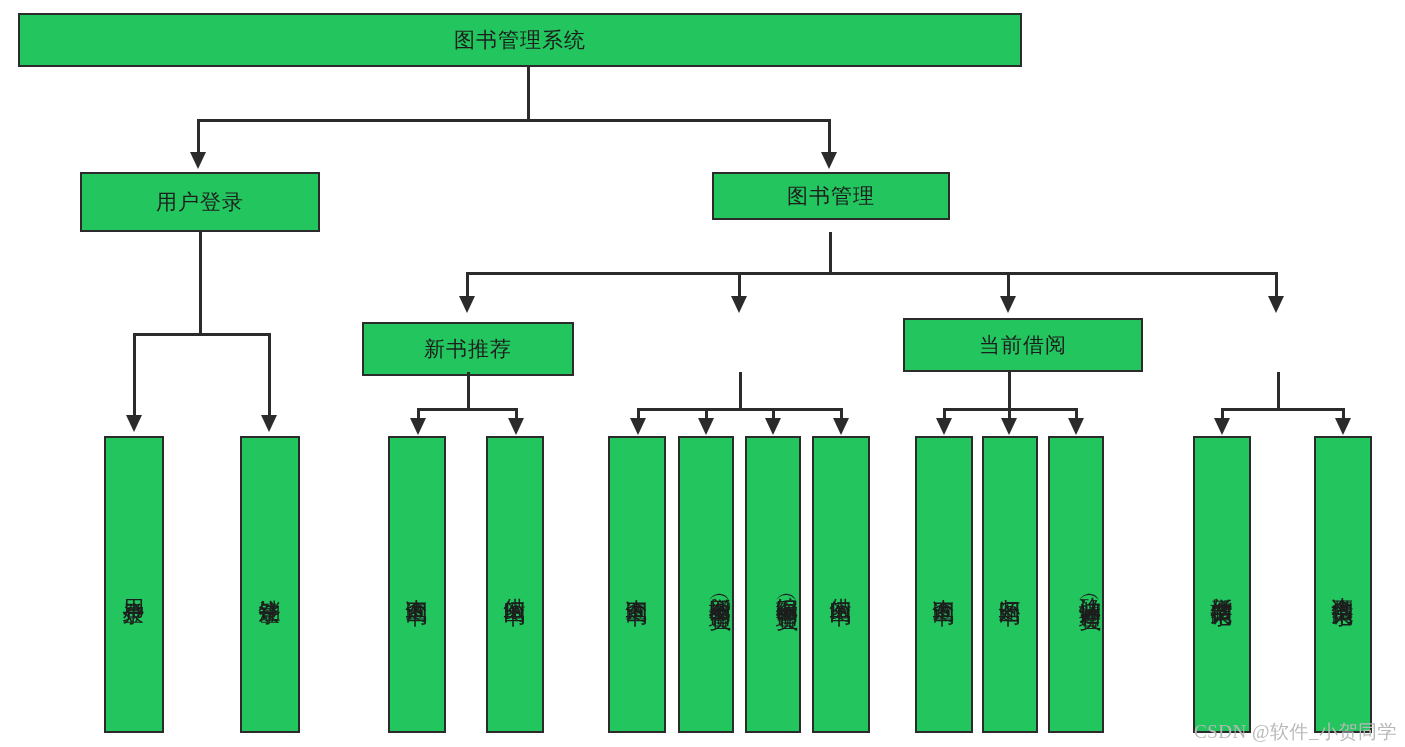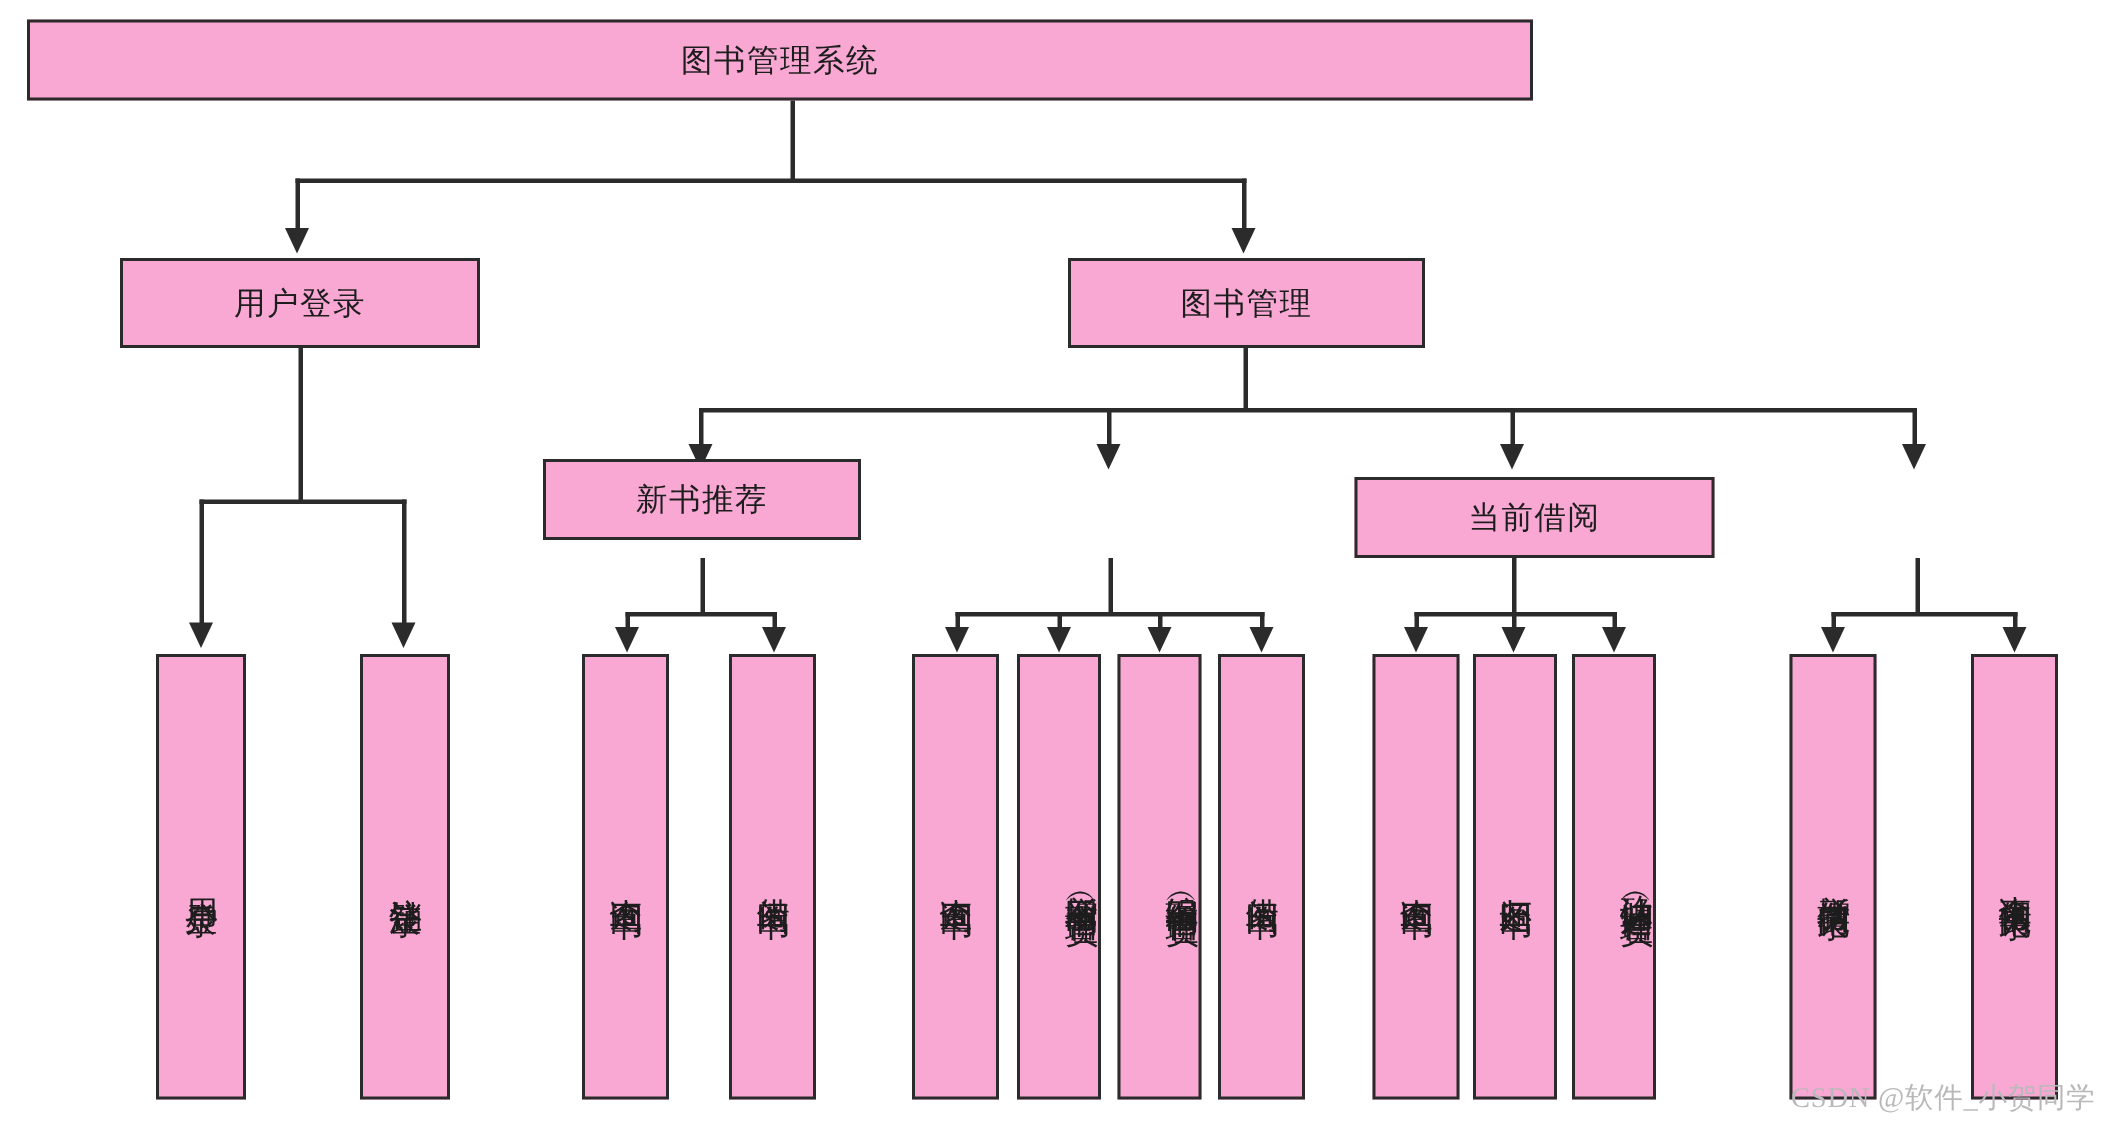--- a/index.html
+++ b/index.html
@@ -16,21 +16,21 @@
     width: 1405px;
     height: 747px;
     background: #ffffff;
     overflow: hidden;
   }
   
   .node {
     position: absolute;
     box-sizing: border-box;
     border: 2px solid #2b2b2b;
-    background: #f9a8d4;
+    background: #22c55e;
     color: #1d1d1d;
     display: flex;
     align-items: center;
     justify-content: center;
   }
   .node.h {
     font-size: 21px;
     letter-spacing: 1px;
   }
   .node.v {
@@ -96,21 +96,21 @@
   <div class="hline" style="left:197px; top:119px; width:634px; height:3px;"></div>
 
   <div class="vline" style="left:197px; top:119px; width:3px; height:36px;"></div>
   <div class="arrow" style="left:190px; top:152px;"></div>
   <div class="vline" style="left:828px; top:119px; width:3px; height:36px;"></div>
   <div class="arrow" style="left:821px; top:152px;"></div>
 
   <div class="node h" style="left:80px; top:172px; width:240px; height:60px;">
     <span>用户登录</span>
   </div>
-  <div class="node h" style="left:712px; top:172px; width:238px; height:60px;">
+  <div class="node h" style="left:712px; top:172px; width:238px; height:48px;">
     <span>图书管理</span>
   </div>
 
   <div class="vline" style="left:199px; top:232px; width:3px; height:103px;"></div>
   <div class="hline" style="left:133px; top:333px; width:138px; height:3px;"></div>
   <div class="vline" style="left:133px; top:333px; width:3px; height:85px;"></div>
   <div class="arrow" style="left:126px; top:415px;"></div>
   <div class="vline" style="left:268px; top:333px; width:3px; height:85px;"></div>
   <div class="arrow" style="left:261px; top:415px;"></div>
 
@@ -118,21 +118,21 @@
   <div class="hline" style="left:466px; top:272px; width:812px; height:3px;"></div>
   <div class="vline" style="left:466px; top:272px; width:3px; height:26px;"></div>
   <div class="arrow" style="left:459px; top:296px;"></div>
   <div class="vline" style="left:738px; top:272px; width:3px; height:26px;"></div>
   <div class="arrow" style="left:731px; top:296px;"></div>
   <div class="vline" style="left:1007px; top:272px; width:3px; height:26px;"></div>
   <div class="arrow" style="left:1000px; top:296px;"></div>
   <div class="vline" style="left:1275px; top:272px; width:3px; height:26px;"></div>
   <div class="arrow" style="left:1268px; top:296px;"></div>
 
-  <div class="node h" style="left:362px; top:306px; width:212px; height:54px;">
+  <div class="node h" style="left:362px; top:322px; width:212px; height:54px;">
     <span>新书推荐</span>
   </div>
   <div class="node h" style="left:903px; top:318px; width:240px; height:54px;">
     <span>当前借阅</span>
   </div>
 
   <div class="vline" style="left:467px; top:372px; width:3px; height:38px;"></div>
   <div class="hline" style="left:417px; top:408px; width:101px; height:3px;"></div>
   <div class="vline" style="left:417px; top:408px; width:3px; height:12px;"></div>
   <div class="arrow" style="left:410px; top:418px;"></div>

